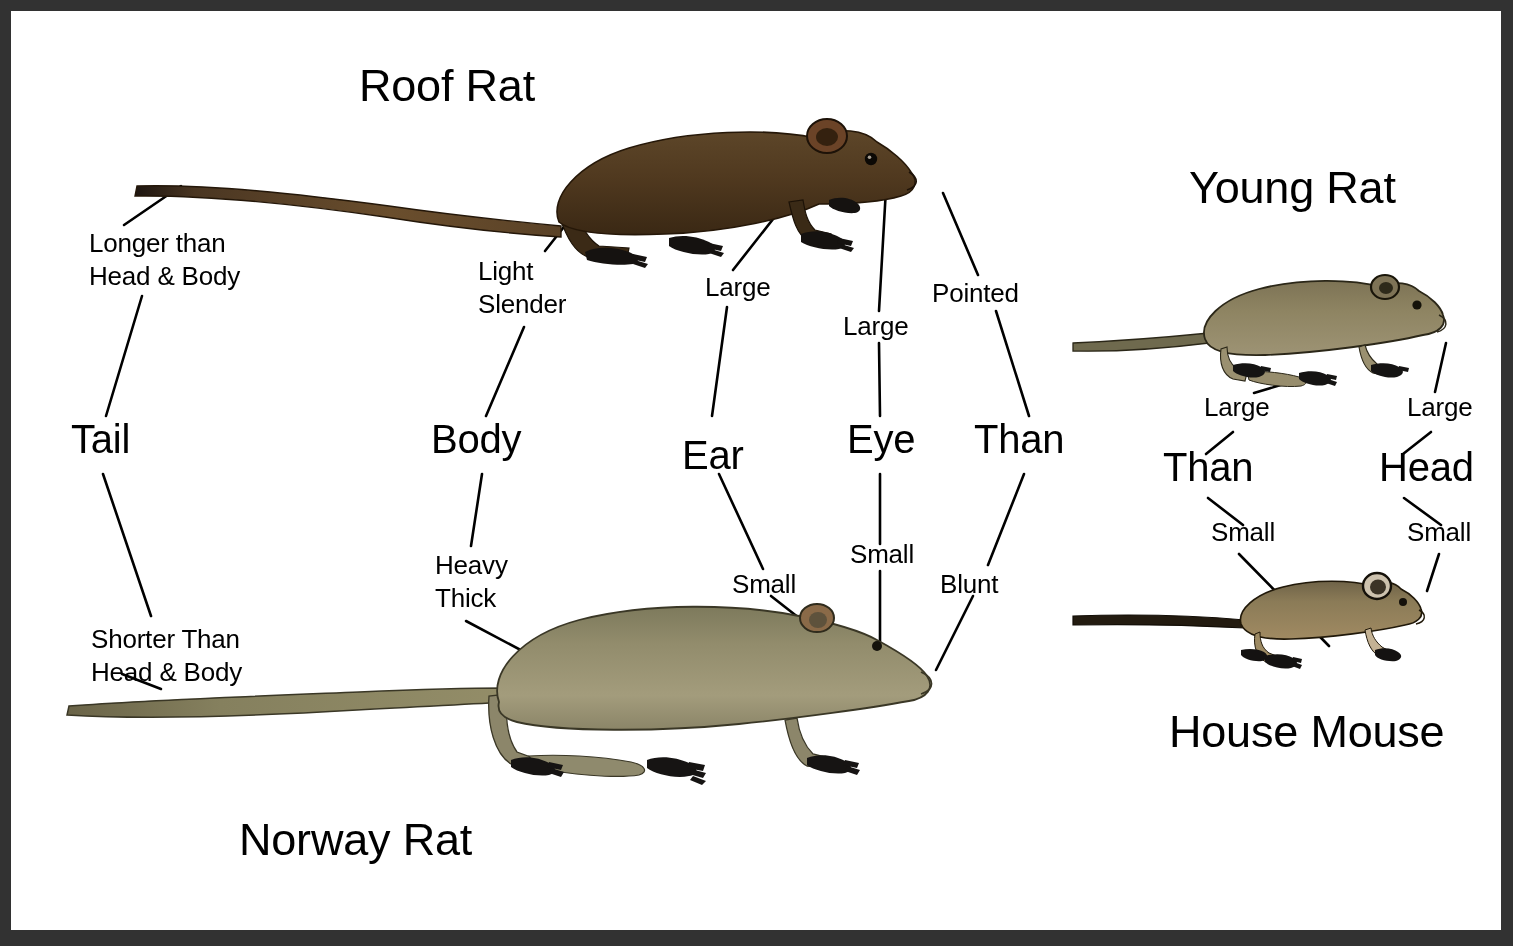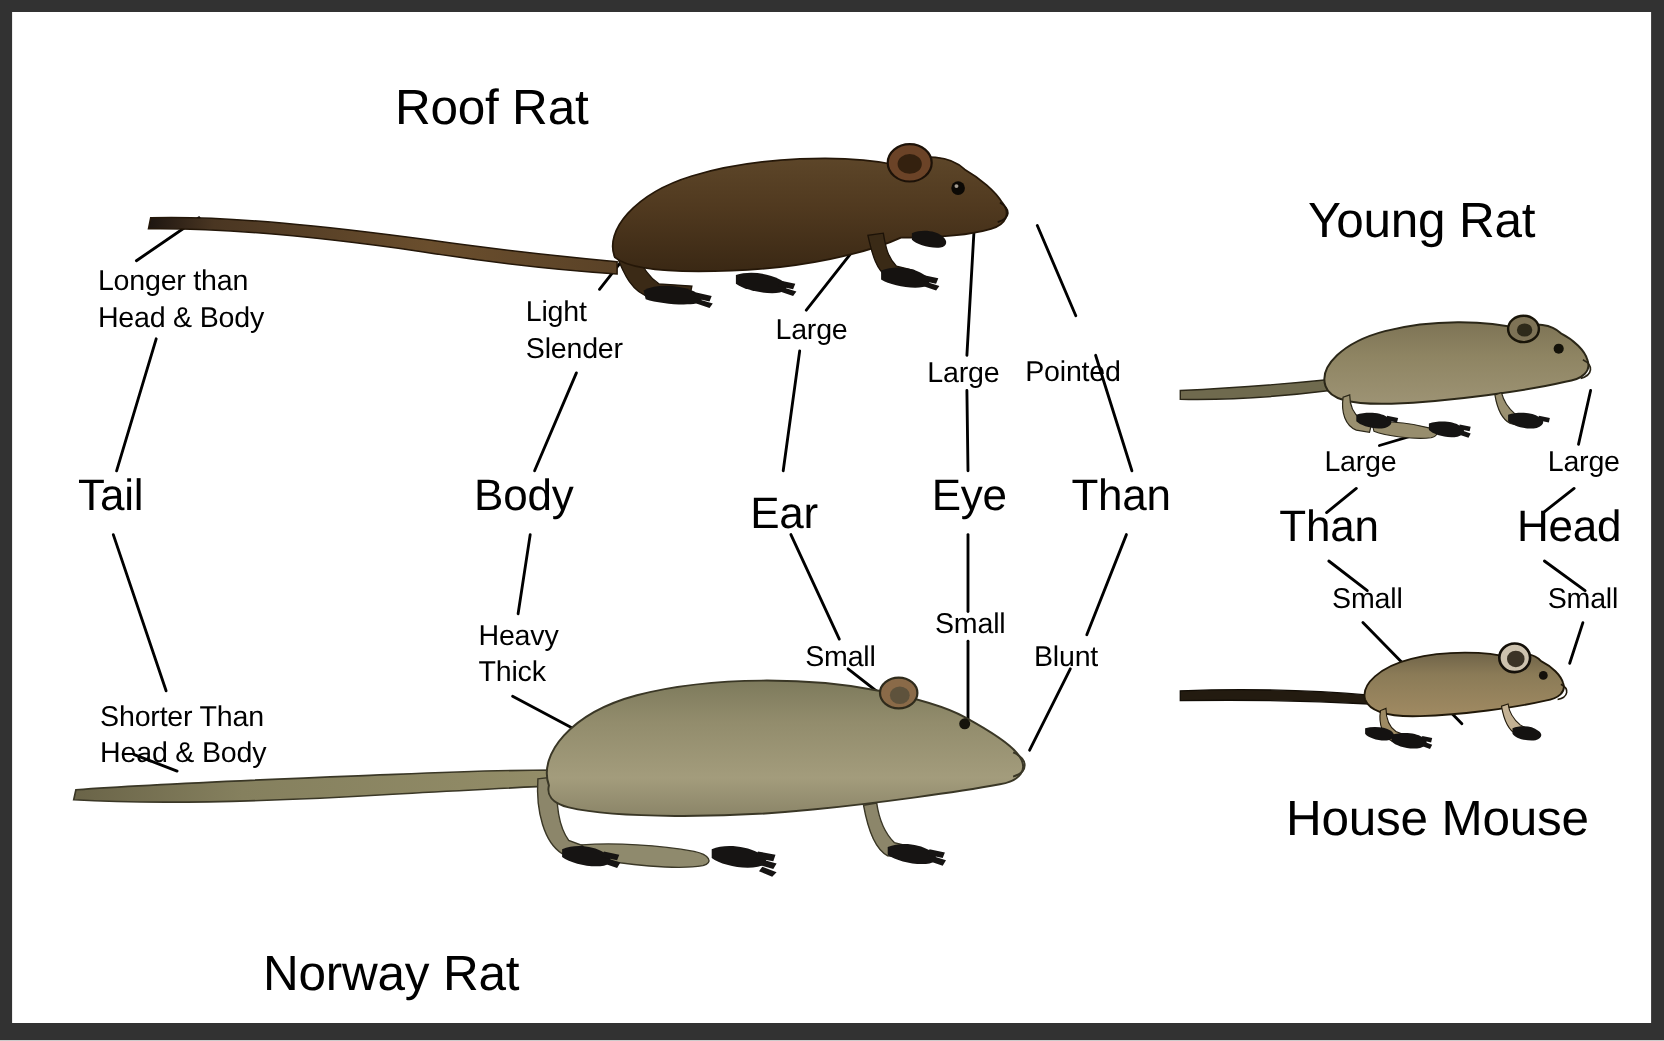--- a/index.html
+++ b/index.html
@@ -16,21 +16,21 @@
     border-top: 11px solid #323232;
     border-left: 11px solid #323232;
     border-right: 12px solid #323232;
     border-bottom: 16px solid #323232;
     overflow: hidden;
     font-family: "Liberation Sans", sans-serif;
     color: #000000;
   }
   #canvas {
     position: absolute;
-    left: 0; top: 12px;
+    left: 0; top: 0;
     width: 1490px;
     height: 919px;
   }
   svg.lines {
     position: absolute;
     left: 0; top: 0;
     width: 1490px;
     height: 919px;
     pointer-events: none;
   }
@@ -282,39 +282,39 @@
         <path d="M196 88 C 206 85, 218 86, 224 90 C 230 93, 229 98, 222 100 C 212 102, 200 98, 196 94 Z" fill="#141211"></path>
         <path d="M224 89 l9 2 l-1 4 l-9 -2 Z M225 94 l8 3 l-2 4 l-8 -3 Z" fill="#141211"></path>
         <path d="M172 82 C 180 80, 190 81, 195 84 C 200 87, 199 91, 193 93 C 185 94, 175 91, 172 87 Z" fill="#141211"></path>
 
         <path d="M296 62 C 298 74, 302 84, 310 88 L 318 89 L 320 83 L 313 79 C 307 74, 303 68, 302 60 Z" fill="#c4b294" stroke="#201809" stroke-width="1"></path>
         <path d="M306 82 C 314 79, 324 80, 329 84 C 334 87, 333 91, 327 93 C 318 94, 308 91, 306 87 Z" fill="#141211"></path>
       </svg>
     </div>
 
     <div class="lbl title" style="left:348px; top:52px;">Roof Rat</div>
-    <div class="lbl title" style="left:228px; top:806px;margin-top:33px;">Norway Rat</div>
+    <div class="lbl title" style="left:228px; top:806px;">Norway Rat</div>
     <div class="lbl title" style="left:1178px; top:154px;">Young Rat</div>
     <div class="lbl title" style="left:1158px; top:698px;">House Mouse</div>
 
     <div class="lbl feature" style="left:60px; top:408px;">Tail</div>
     <div class="lbl feature" style="left:420px; top:408px;">Body</div>
     <div class="lbl feature" style="left:671px; top:408px;margin-top:16px;">Ear</div>
     <div class="lbl feature" style="left:836px; top:408px;">Eye</div>
     <div class="lbl feature" style="left:963px; top:408px;">Than</div>
     <div class="lbl feature" style="left:1152px; top:436px;">Than</div>
     <div class="lbl feature" style="left:1347px; top:436px;margin-left:21px;">Head</div>
 
     <div class="lbl note2" style="left:78px; top:216px;">Longer than
 Head &amp; Body</div>
     <div class="lbl note2" style="left:467px; top:244px; text-align:left;">Light
 Slender</div>
     <div class="lbl note" style="left:694px; top:263px;">Large</div>
     <div class="lbl note" style="left:832px; top:302px;">Large</div>
-    <div class="lbl note" style="left:921px; top:269px;margin-top:32px;">Pointed</div>
+    <div class="lbl note" style="left:921px; top:269px;">Pointed</div>
 
     <div class="lbl note2" style="left:80px; top:612px;">Shorter Than
 Head &amp; Body</div>
     <div class="lbl note2" style="left:424px; top:538px; ">Heavy
 Thick</div>
     <div class="lbl note" style="left:721px; top:560px;">Small</div>
     <div class="lbl note" style="left:839px; top:530px;">Small</div>
     <div class="lbl note" style="left:929px; top:560px;">Blunt</div>
 
     <div class="lbl note" style="left:1193px; top:383px;">Large</div>

